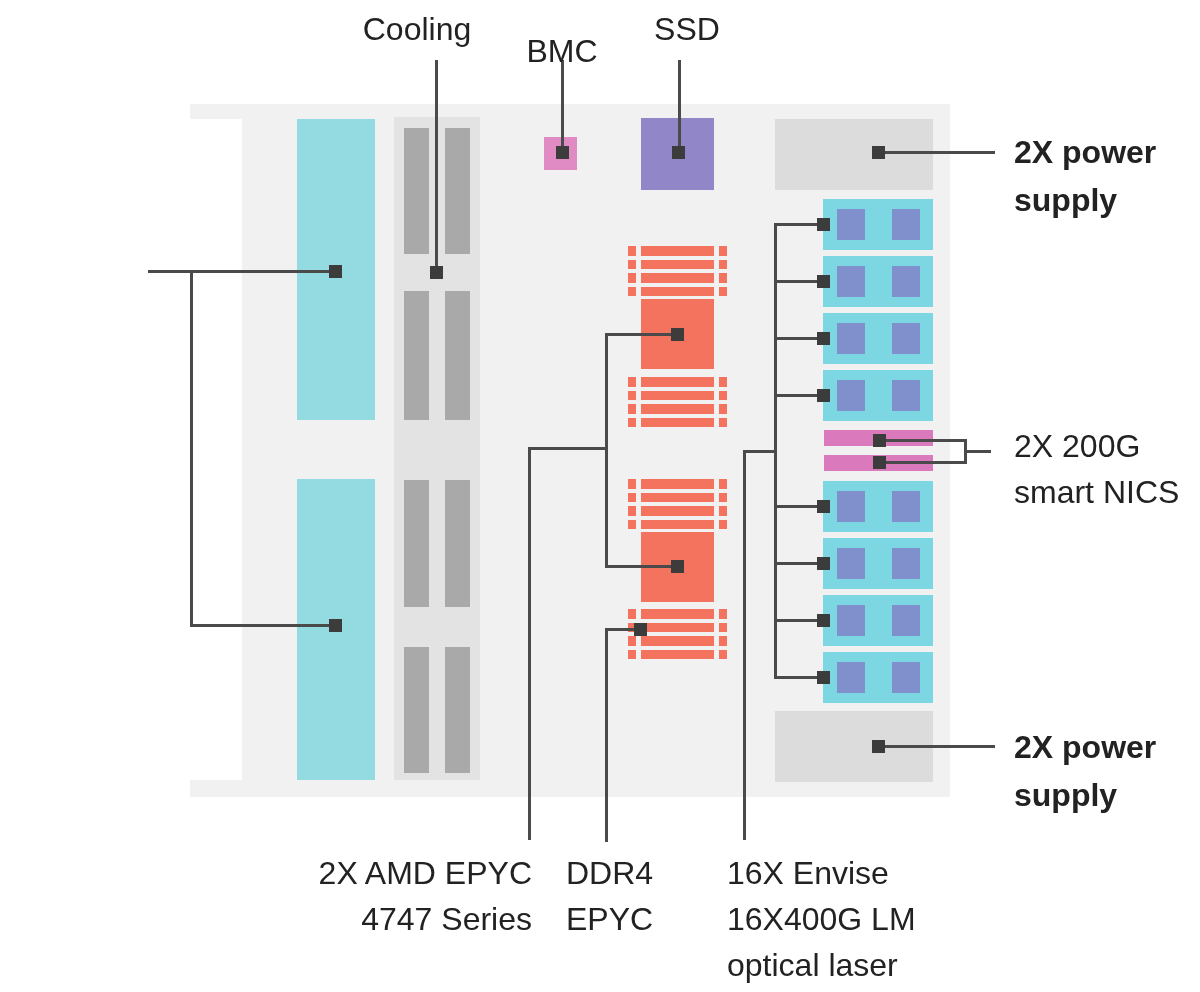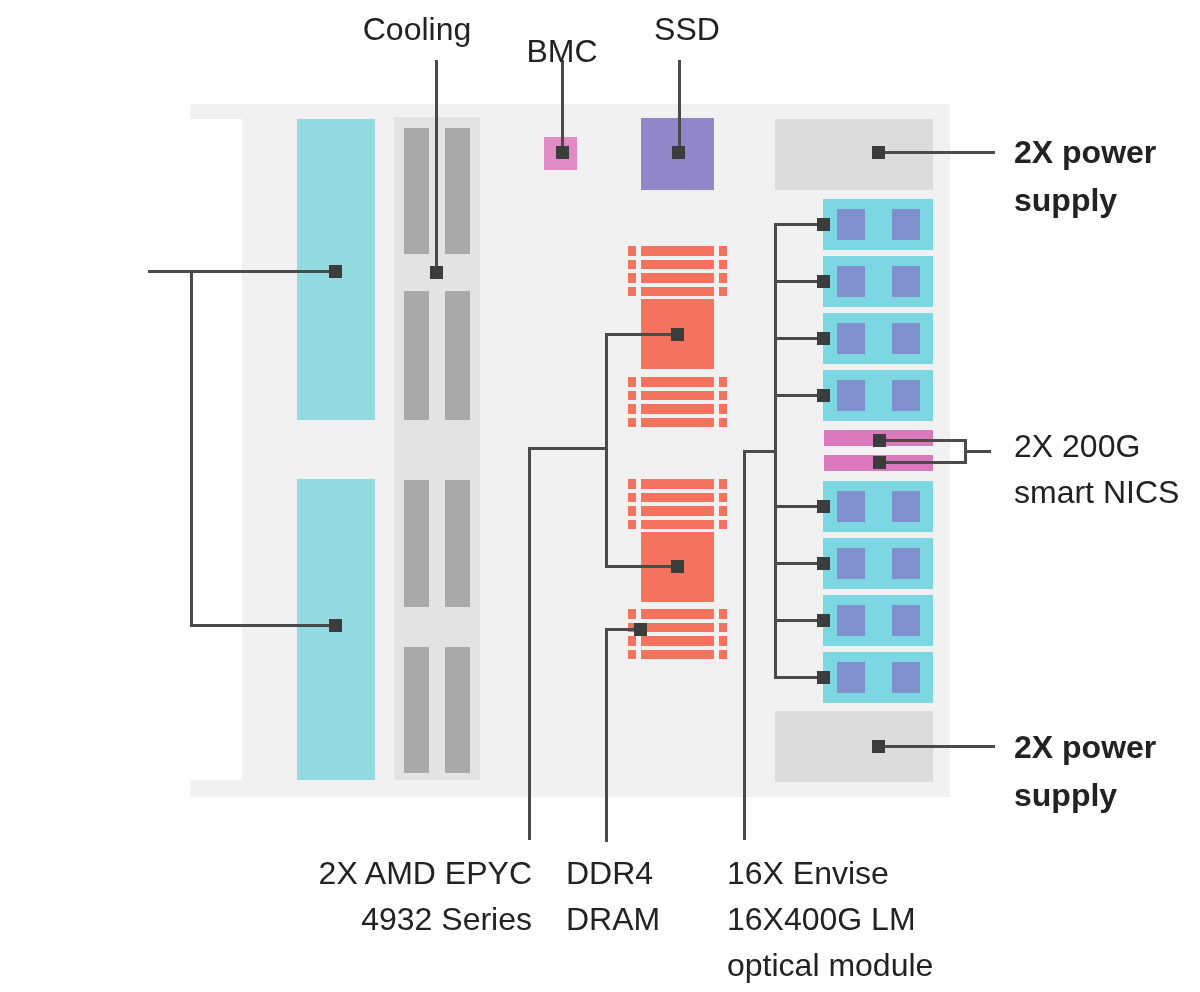--- a/index.html
+++ b/index.html
@@ -179,19 +179,19 @@
   <div class="label center" style="left:352px;top:6px;width:130px;">Cooling</div>
   <div class="label center" style="left:522px;top:12px;width:80px;margin-top:16px;">BMC</div>
   <div class="label center" style="left:649px;top:6px;width:76px;">SSD</div>
   <div class="label lh48" style="left:1014px;top:128px;width:186px;">2X power
 supply</div>
   <div class="label" style="left:1014px;top:423px;width:190px;">2X 200G
 smart NICS</div>
   <div class="label lh48" style="left:1014px;top:723px;width:186px;">2X power
 supply</div>
   <div class="label right" style="left:252px;top:850px;width:280px;">2X AMD EPYC
-4932 Series</div>
+4747 Series</div>
   <div class="label" style="left:566px;top:850px;width:150px;">DDR4
-DRAM</div>
+EPYC</div>
   <div class="label" style="left:727px;top:850px;width:230px;">16X Envise
 16X400G LM
-optical module</div>
+optical laser</div>
 </div>
 
 </body></html>

